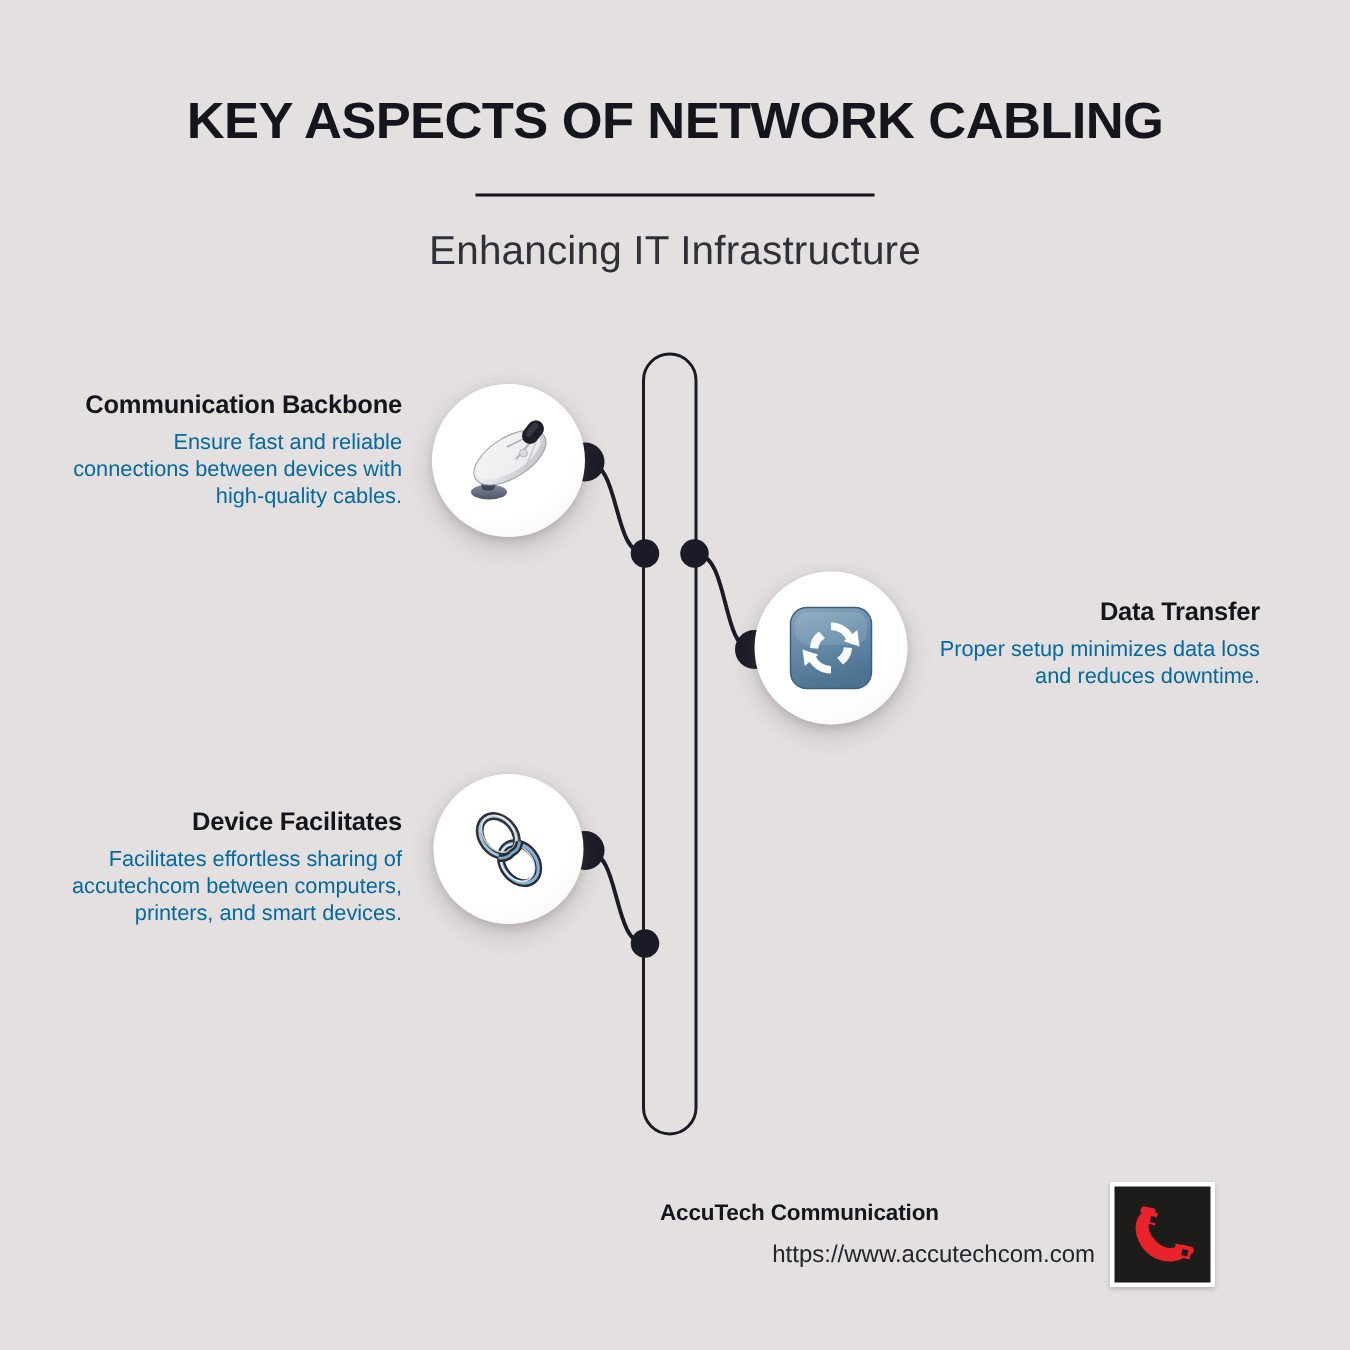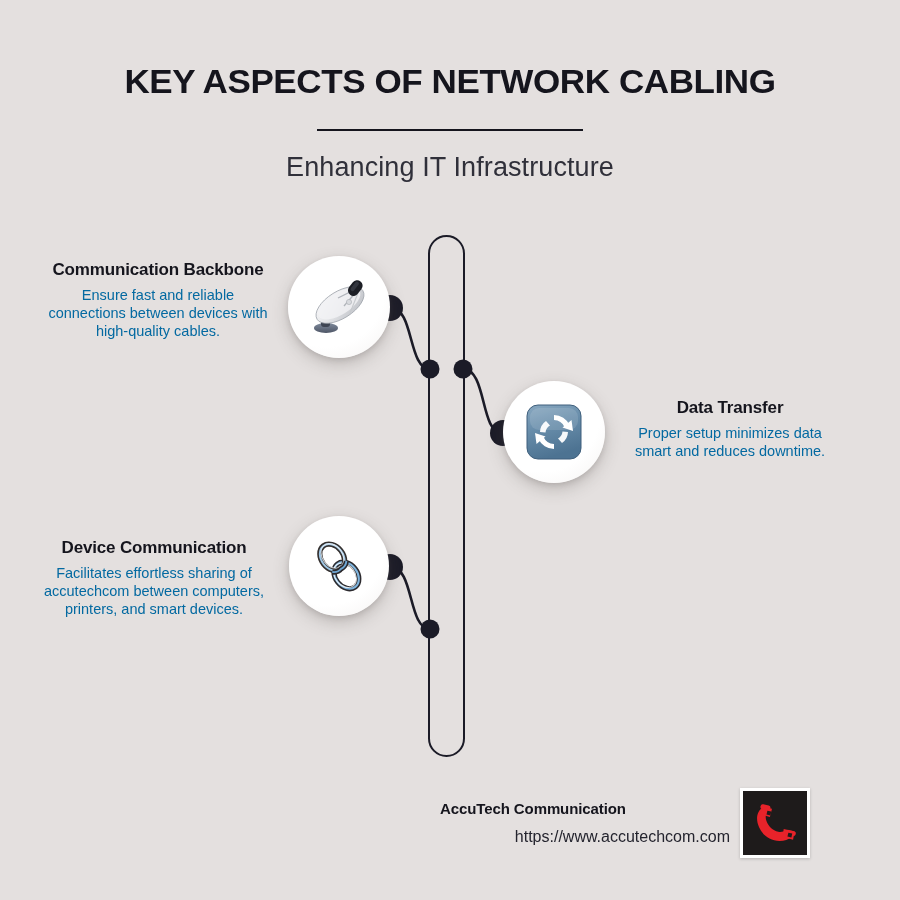--- a/index.html
+++ b/index.html
@@ -99,22 +99,22 @@
     line-height: 1.18;
     letter-spacing: -0.15px;
   }
   .block p {
     margin: 6px 0 0 0;
     font-size: 14.5px;
     font-weight: 400;
     color: #0369a1;
     line-height: 1.25;
   }
-  .block-right-align { text-align: center; }
-  .block-left-align  { text-align: center; }
+  .block-right-align { text-align: right; }
+  .block-left-align  { text-align: right; }
 
   .block-1 { left: 48px;  top: 260px; width: 220px; }
   .block-2 { left: 620px; top: 398px; width: 220px; }
   .block-3 { left: 40px;  top: 538px; width: 228px; }
 
   
   .footer-name {
     position: absolute;
     left: 440px;
     top: 800px;
@@ -263,25 +263,25 @@
     </svg>
   </div>
 
   <div class="block block-1 block-right-align">
     <h3>Communication Backbone</h3>
     <p>Ensure fast and reliable connections between devices with high-quality cables.</p>
   </div>
 
   <div class="block block-2 block-left-align">
     <h3>Data Transfer</h3>
-    <p>Proper setup minimizes data smart and reduces downtime.</p>
+    <p>Proper setup minimizes data loss and reduces downtime.</p>
   </div>
 
   <div class="block block-3 block-right-align">
-    <h3>Device Communication</h3>
+    <h3>Device Facilitates</h3>
     <p>Facilitates effortless sharing of accutechcom between computers, printers, and smart devices.</p>
   </div>
 
   <div class="footer-name">AccuTech Communication</div>
 
   <div class="footer-url">https://www.accutechcom.com</div>
 
   <div class="logo-box">
     <svg width="48" height="48" viewBox="0 0 48 48">
       <g transform="rotate(-14 24 24)">

